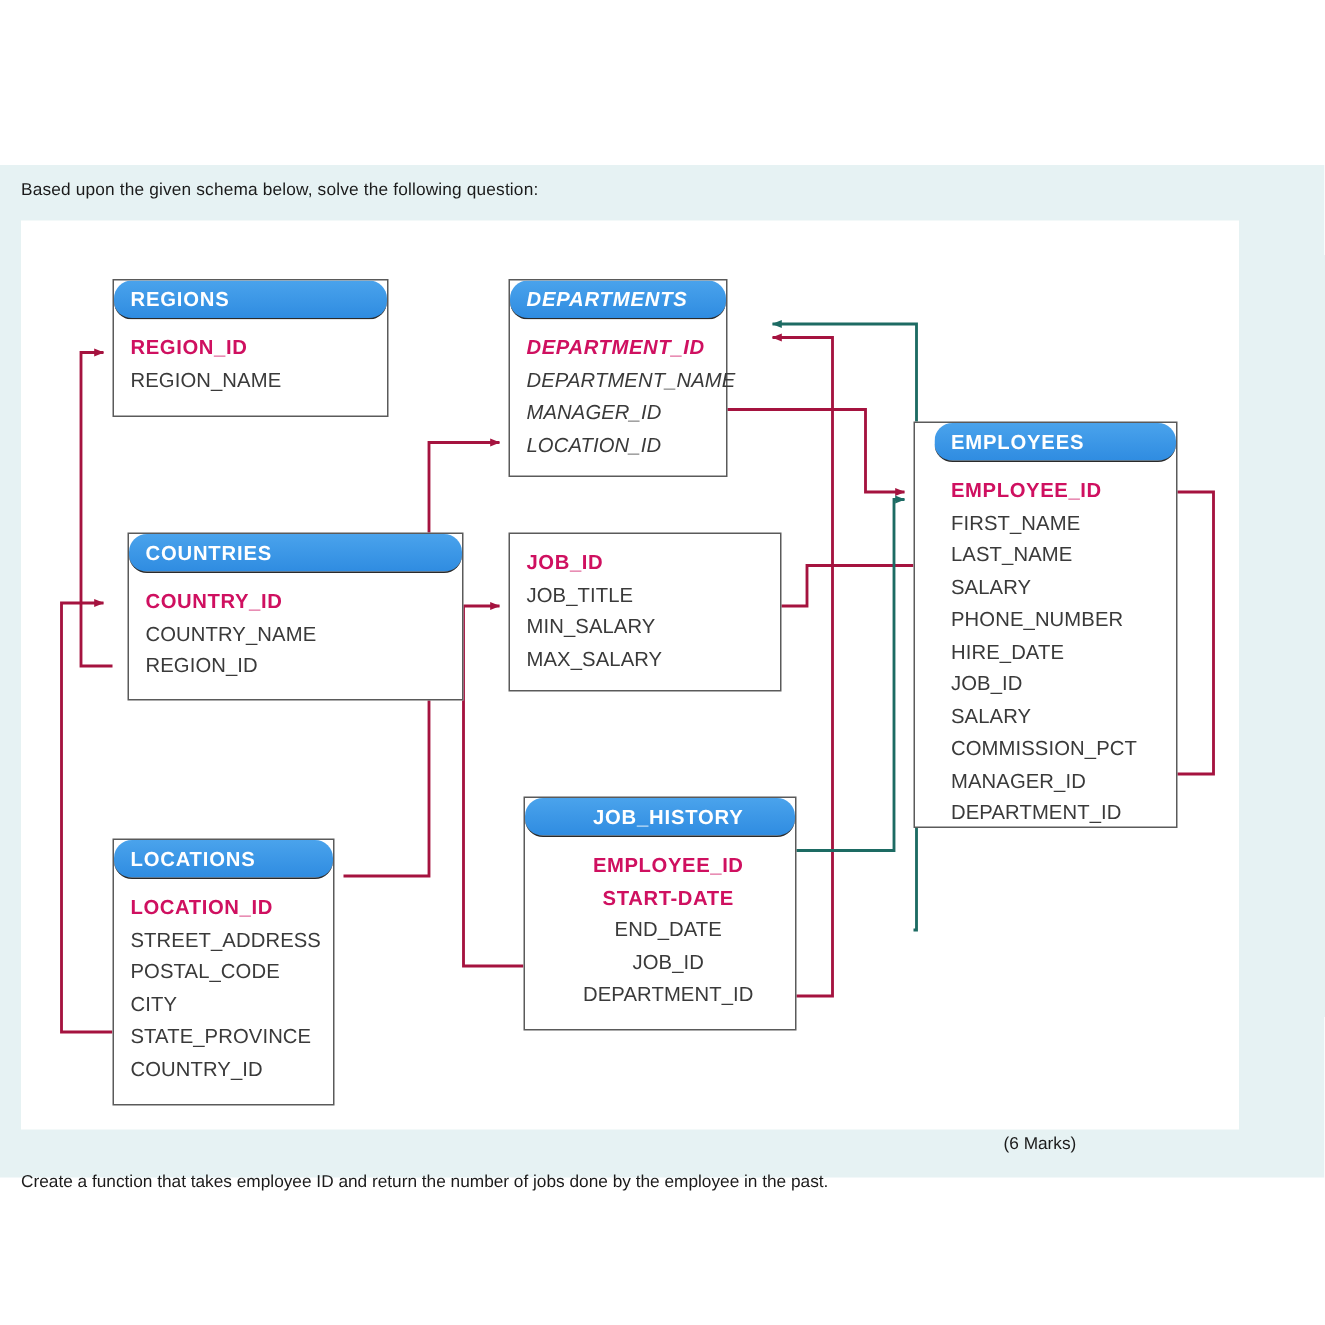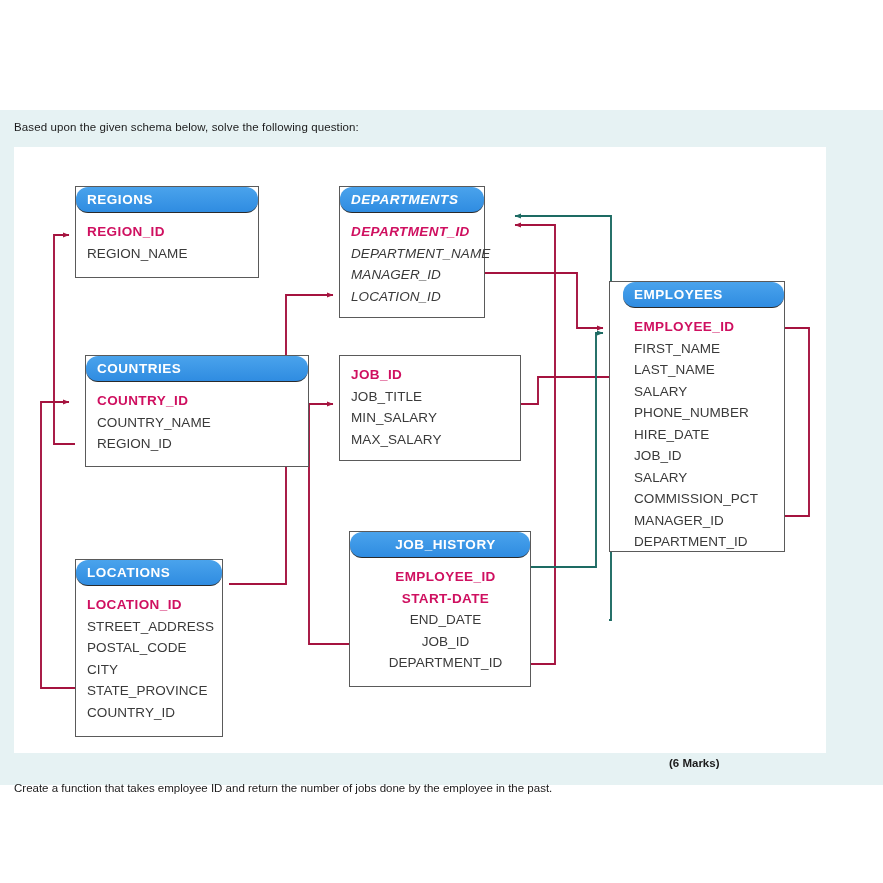--- a/index.html
+++ b/index.html
@@ -121,21 +121,20 @@
     color: #1b1b1b;
     white-space: nowrap;
   }
   #footer-marks {
     position: absolute;
     left: 669px;
     top: 757px;
     font-size: 11.5px;
     color: #1b1b1b;
     white-space: nowrap;
-    font-weight: bold;
   }
 </style>
 </head>
 <body>
 
 <div id="page-band"></div>
 
 <div id="prompt-text">Based upon the given schema below, solve the following question:</div>
 
 <div id="diagram-canvas">

